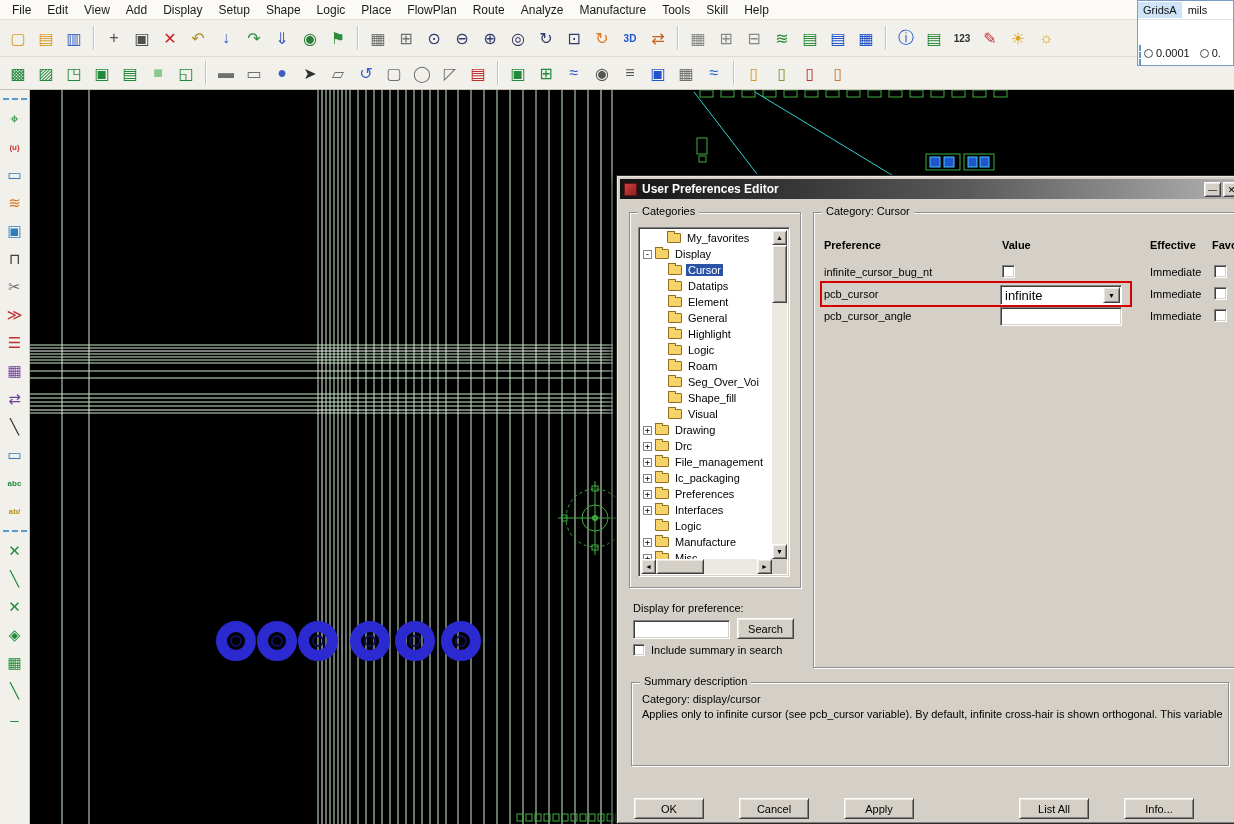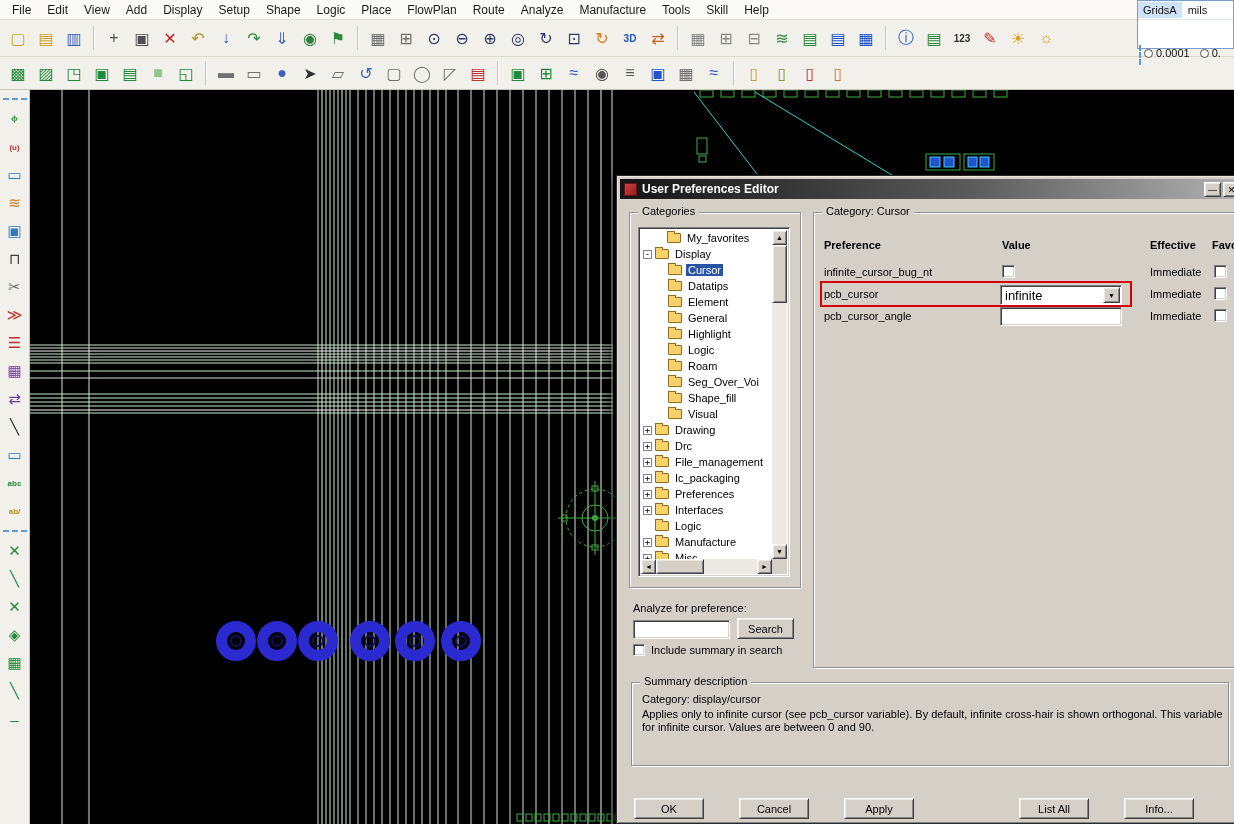--- a/index.html
+++ b/index.html
@@ -21,21 +21,21 @@
 
   .left-toolbar{position:absolute;left:0;top:90px;width:30px;height:734px;background:#f2f0ea;border-right:1px solid #c9c5ba;z-index:4;display:flex;flex-direction:column;align-items:center;padding-top:3px;}
   .lticon{width:24px;height:24px;display:flex;align-items:center;justify-content:center;font-size:15px;margin:2px 0;border:1px solid transparent;cursor:default;flex:0 0 auto;}
   .lticon.small{font-size:8px;font-weight:bold;}
   .dash-sep{width:24px;border-top:2px dashed #5a9ad0;margin:5px 0;flex:0 0 auto;}
 
   
   .canvas{position:absolute;left:30px;top:90px;width:1204px;height:734px;background:#000;z-index:1;}
 
   
-  .grids-panel{position:absolute;right:0;top:0;width:97px;height:49px;background:#fff;border:1px solid #7a9cc8;z-index:6;font-size:11px;color:#111;}
+  .grids-panel{position:absolute;right:0;top:0;width:97px;height:66px;background:#fff;border:1px solid #7a9cc8;z-index:6;font-size:11px;color:#111;}
   .gp-row1{display:flex;align-items:center;height:19px;border-bottom:1px solid #dfe5ee;}
   .gp-grids{background:#cfe3f8;padding:2px 5px;cursor:default;}
   .gp-units{padding:2px 6px;cursor:default;}
   .gp-handle{position:absolute;left:1px;top:44px;height:20px;border-left:2px dashed #5a9ad0;}
   .gp-row2{position:absolute;left:6px;top:46px;display:flex;align-items:center;gap:3px;white-space:nowrap;}
   .radio{width:9px;height:9px;border:1px solid #505050;border-radius:50%;background:#fff;flex:0 0 auto;}
   .gp-row2 span.val{margin-right:7px;}
 
   
   .dialog{position:absolute;left:616px;top:175px;width:640px;height:649px;background:#d4d0c8;border:1px solid #2a2a2a;box-shadow:inset 1px 1px 0 #ece9e2, inset -1px -1px 0 #808080, -3px 3px 10px rgba(0,0,0,.65);z-index:10;font-size:11px;color:#000;}
@@ -492,33 +492,32 @@
           <div class="drop btn95">▼</div>
         </div>
         <div class="pref-eff" style="left: 336px; top: 75px;">Immediate</div>
         <div class="checkbox sunken" style="left: 400px; top: 74px;"></div>
         <div class="pref-name" style="left: 10px; top: 97px;">pcb_cursor_angle</div>
         <div class="textfield sunken" style="left: 186px; top: 94px;"></div>
         <div class="pref-eff" style="left: 336px; top: 97px;">Immediate</div>
         <div class="checkbox sunken" style="left: 400px; top: 96px;"></div>
       </div>
 
-    <div id="search-label">Analyze for preference:</div>
+    <div id="search-label">Display for preference:</div>
     <div id="search-input" class="sunken"></div>
     <div id="search-button" class="btn95">Search</div>
     <div id="include-row">
       <span class="checkbox sunken"></span>
       <span>Include summary in search</span>
     </div>
 
     <div class="groupbox" id="summary-group">
       <span class="legend">Summary description</span>
       <div class="sum-line" style="top:10px;">Category: display/cursor</div>
       <div class="sum-line" style="top:25px;">Applies only to infinite cursor (see pcb_cursor variable). By default, infinite cross-hair is shown orthogonal. This variable specifie</div>
-      <div class="sum-line" style="top:38px;">for infinite cursor. Values are between 0  and 90.</div>
     </div>
 
   <div class="dlg-btn btn95" style="left: 17px;">OK</div>
       <div class="dlg-btn btn95" style="left: 122px;">Cancel</div>
       <div class="dlg-btn btn95" style="left: 227px;">Apply</div>
       <div class="dlg-btn btn95" style="left: 402px;">List All</div>
       <div class="dlg-btn btn95" style="left: 507px;">Info...</div>
     </div>
 
 </div>

